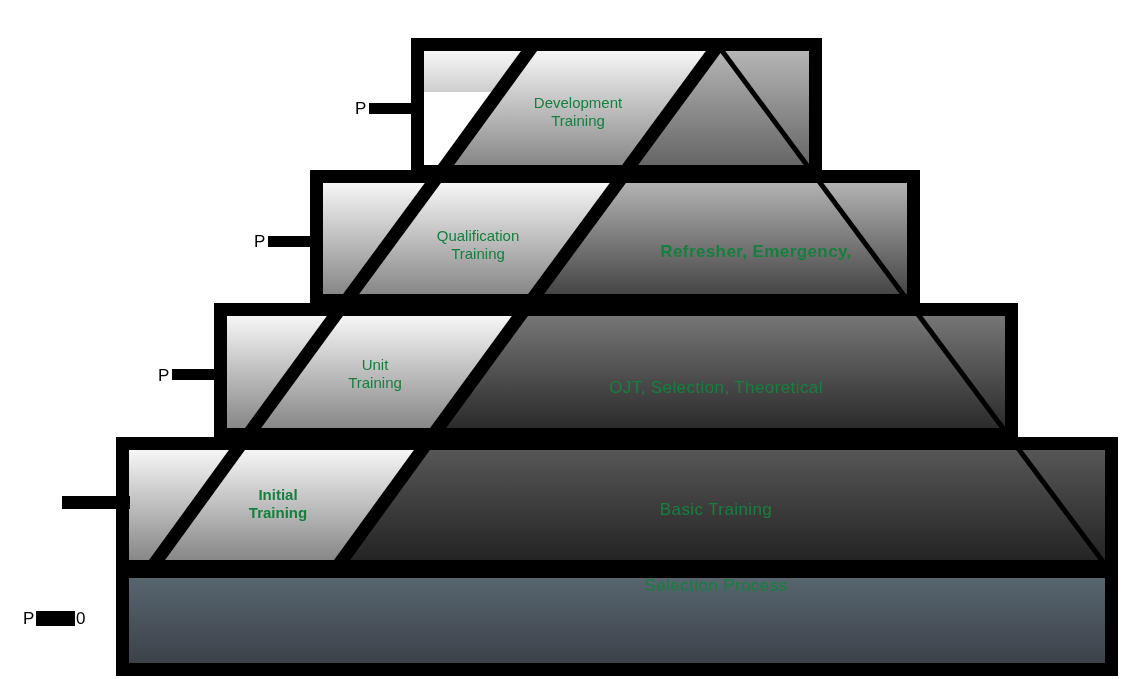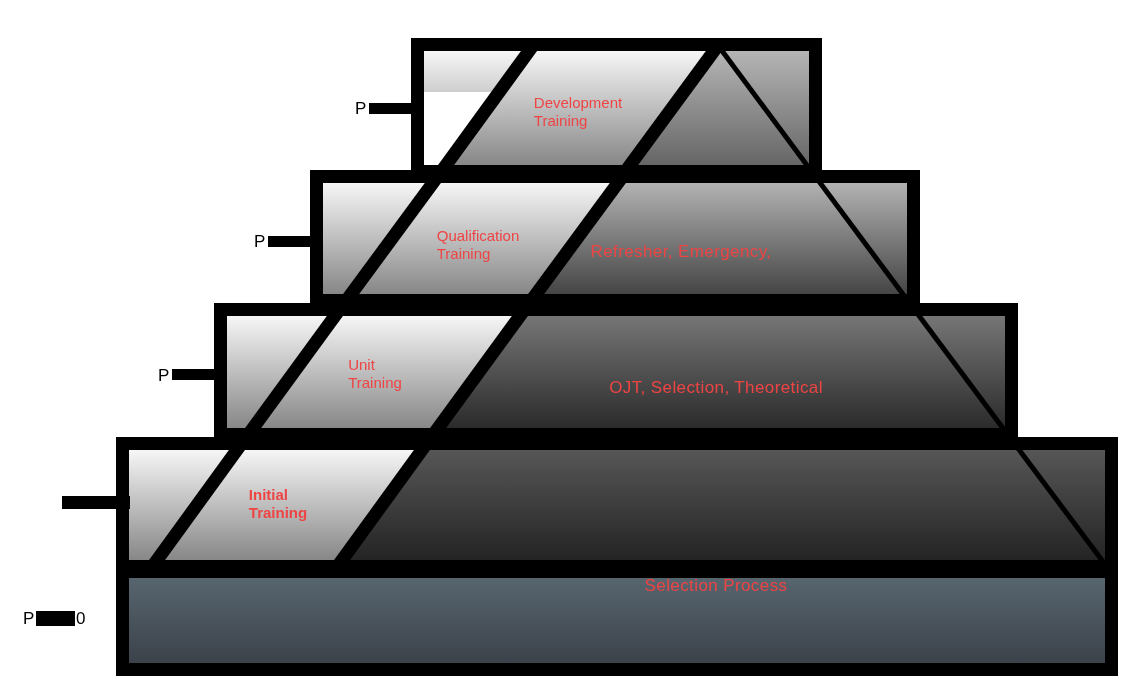--- a/index.html
+++ b/index.html
@@ -7,21 +7,22 @@
     position:relative;
     width:1132px;height:679px;
     background:#ffffff;
     font-family:"Liberation Sans", sans-serif;
     overflow:hidden;
   }
   .stage svg{position:absolute;left:0;top:0;}
   .lbl{
     position:absolute;
     transform:translate(-50%,-50%);
-    color:#ef4444;
+    color:#15803d;
+    text-align:center;
     white-space:nowrap;
   }
   .band-lbl{font-size:15px;line-height:18px;}
   .body-lbl{font-size:17px;line-height:23px;letter-spacing:0.4px;}
   .phase-lbl{
     position:absolute;
     font-size:17px;
     color:#000;
     line-height:17px;
   }
@@ -133,27 +134,28 @@
   </div>
   <div class="lbl band-lbl" style="left:375px;top:374px;">
     <div>Unit</div>
     <div>Training</div>
   </div>
   <div class="lbl band-lbl" style="left:278px;top:504px;font-weight:bold;">
     <div>Initial</div>
     <div>Training</div>
   </div>
 
-  <div class="lbl body-lbl" style="left:681px;top:251px;">
+  <div class="lbl body-lbl" style="left:756px;top:251px;font-weight:bold;">
     <div>Refresher, Emergency,</div>
   </div>
   <div class="lbl body-lbl" style="left:716px;top:387px;">
     <div>OJT, Selection, Theoretical</div>
   </div>
   <div class="lbl body-lbl" style="left:716px;top:509px;">
+    <div>Basic Training</div>
   </div>
   <div class="lbl body-lbl" style="left:716px;top:585px;">
     <div>Selection Process</div>
   </div>
 
   <div class="phase-lbl" style="left:355px;top:100px;">P</div>
   <div class="leader-bar" style="left:369px;top:103px;width:55px;height:11px;"></div>
 
   <div class="phase-lbl" style="left:254px;top:233px;">P</div>
   <div class="leader-bar" style="left:268px;top:236px;width:55px;height:11px;"></div>

